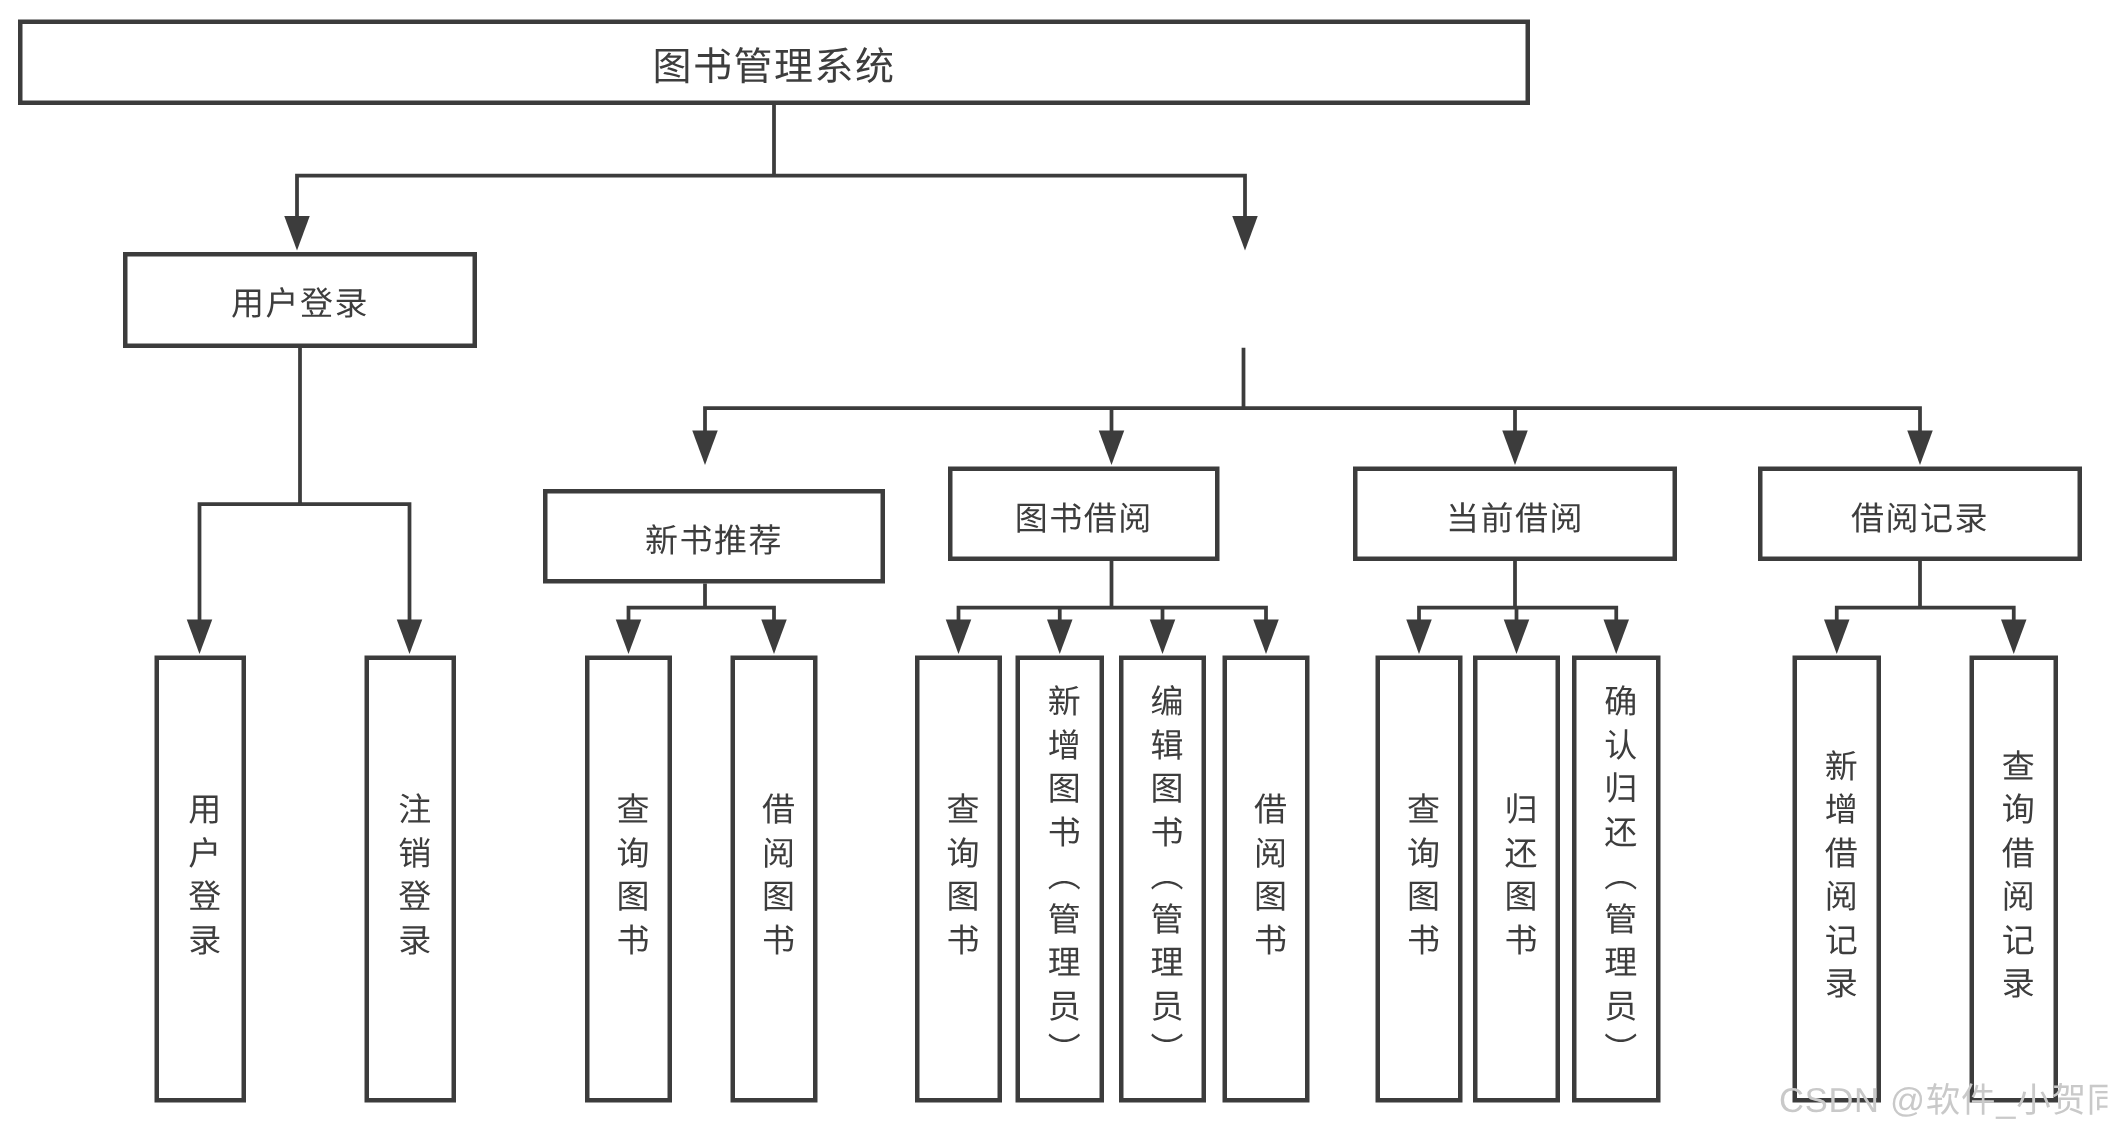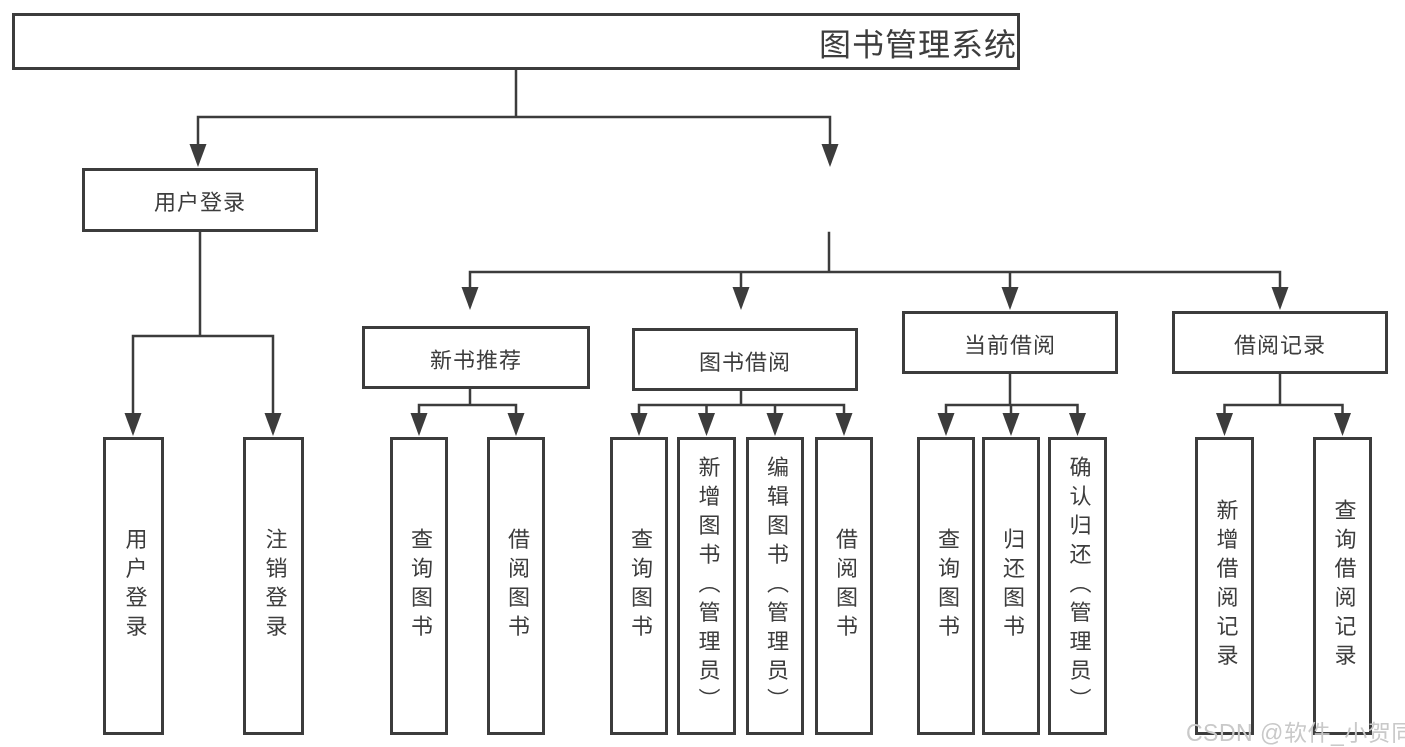--- a/index.html
+++ b/index.html
@@ -39,21 +39,21 @@
     border: 3px solid var(--line);
     background: var(--background);
     display: flex;
     align-items: center;
     justify-content: center;
     color: var(--text);
     font-size: 22px;
     letter-spacing: 1px;
     white-space: nowrap;
   }
-  .hbox.root { font-size: 32px; justify-content: flex-end; }
+  .hbox.root { font-size: 26px; }
   .vbox {
     position: absolute;
     z-index: 2;
     top: 437px;
     height: 298px;
     border: 3px solid var(--line);
     background: var(--background);
     display: flex;
     align-items: center;
     justify-content: center;
@@ -130,21 +130,21 @@
     <span>图书管理系统</span>
   </div>
 
   <div class="hbox" style="left:82px;top:168px;width:236px;height:64px">
     <span>用户登录</span>
   </div>
 
   <div class="hbox" style="left:362px;top:326px;width:228px;height:63px">
     <span>新书推荐</span>
   </div>
-  <div class="hbox" style="left:632px;top:328px;width:226px;height:63px">
+  <div class="hbox" style="left:632px;top:311px;width:181px;height:63px">
     <span>图书借阅</span>
   </div>
   <div class="hbox" style="left:902px;top:311px;width:216px;height:63px">
     <span>当前借阅</span>
   </div>
   <div class="hbox" style="left:1172px;top:311px;width:216px;height:63px">
     <span>借阅记录</span>
   </div>
 
   <div class="vbox" style="left:103px;width:61px">

